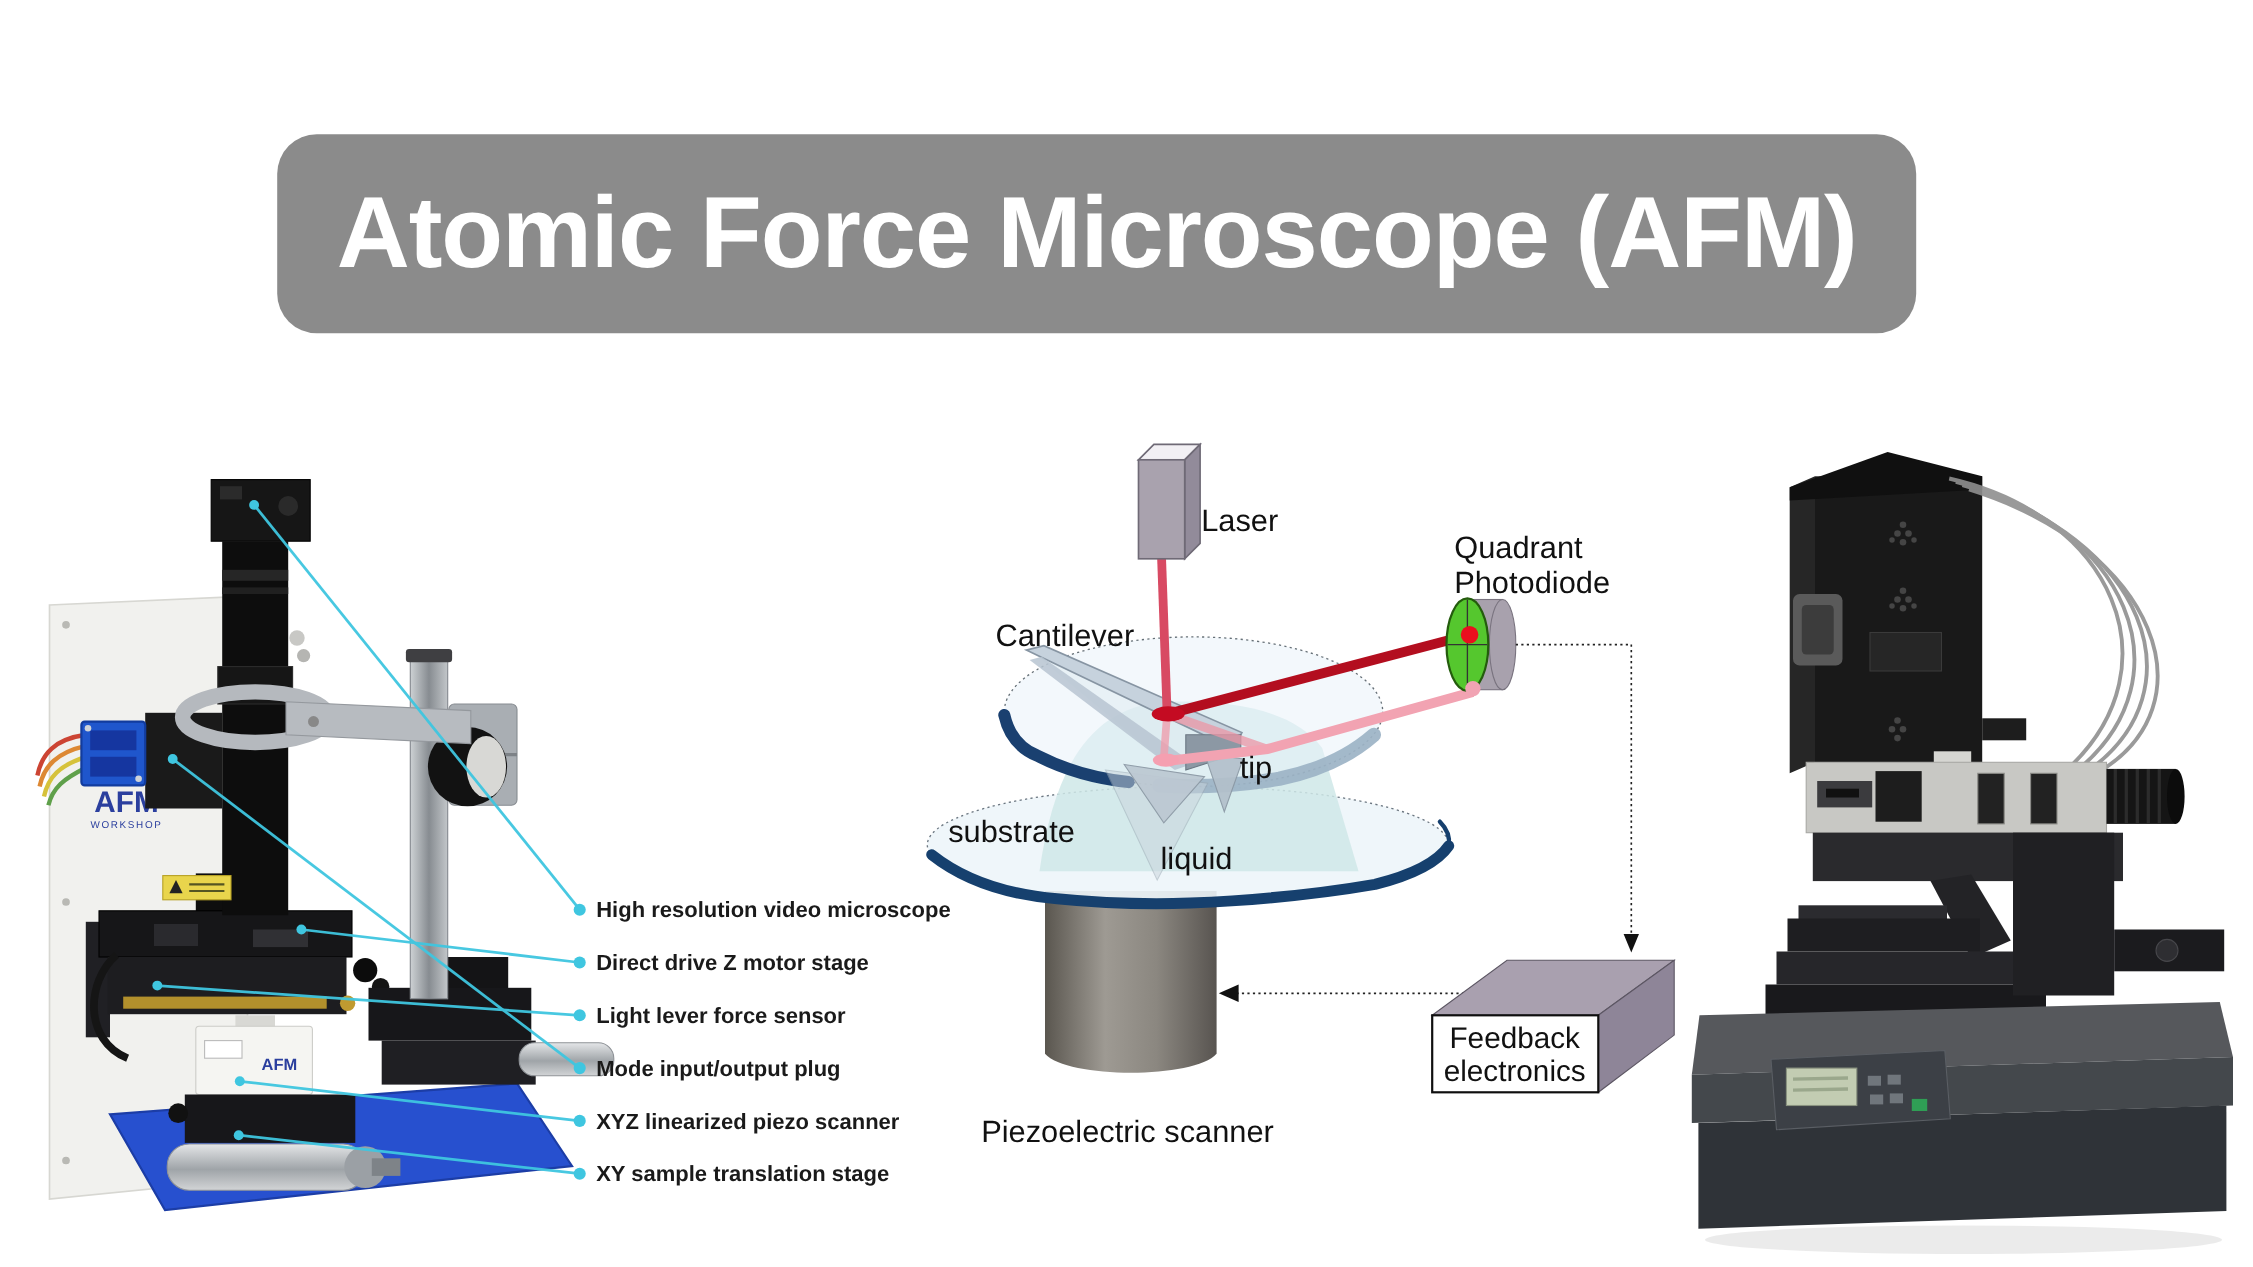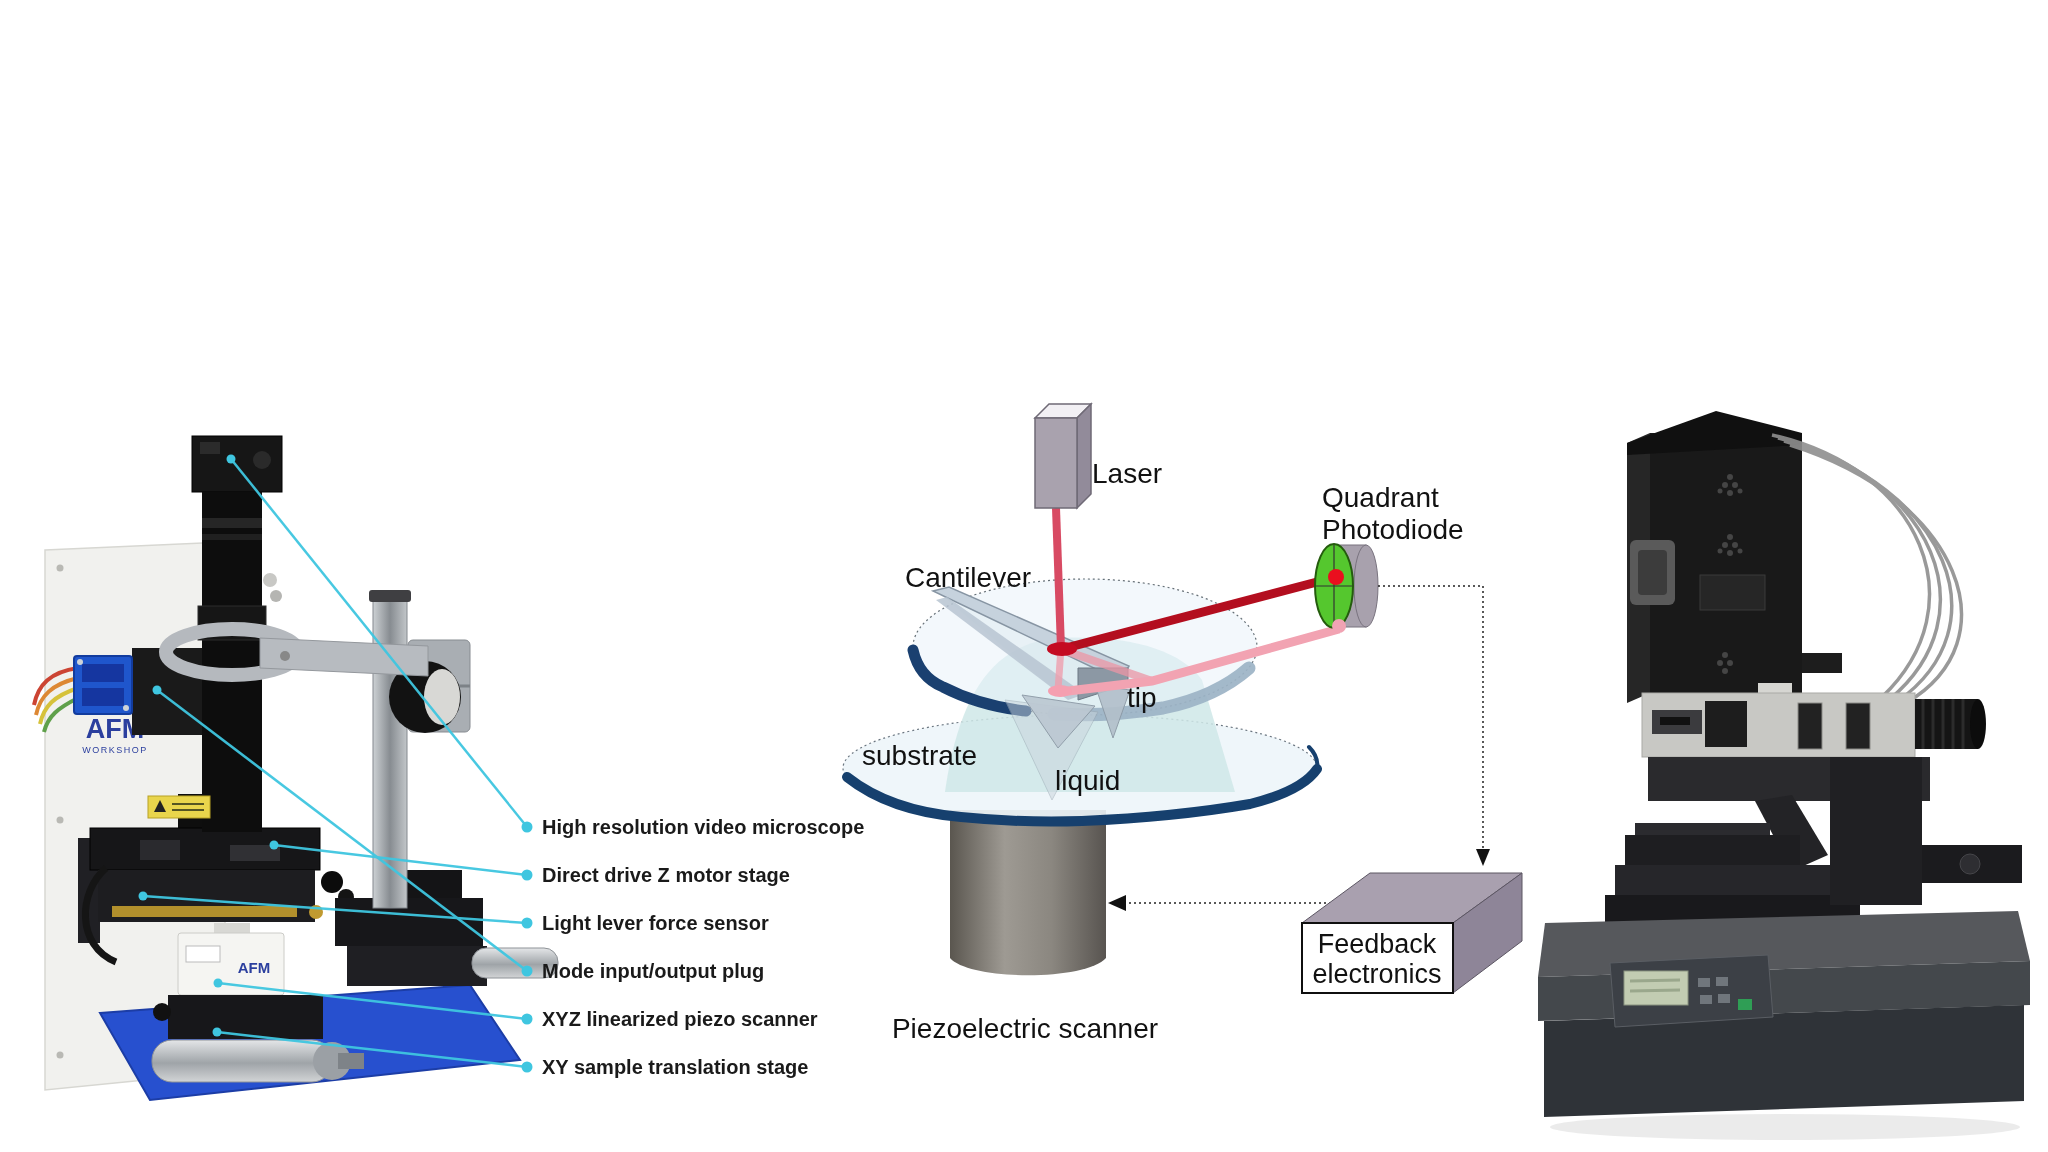--- a/index.html
+++ b/index.html
@@ -23,20 +23,23 @@
   text{font-family:"Liberation Sans", sans-serif;}
   .diagram-label{font-size:28px;fill:#111111;}
   .callout-label{font-size:20px;font-weight:bold;fill:#1a1a1a;}
   .feedback-label{font-size:27px;fill:#111111;}
 </style>
 </head>
 <body>
 
 <div class="stage">
 
+  <div class="banner">
+    <h1>Atomic Force Microscope (AFM)</h1>
+  </div>
 
   <svg id="left-svg" width="830" height="740" viewBox="0 0 830 740">
     <defs>
       <linearGradient id="silverH" x1="0" y1="0" x2="0" y2="1">
         <stop offset="0" stop-color="#e4e6e8"></stop>
           <stop offset="0.55" stop-color="#9fa4a8"></stop>
           <stop offset="1" stop-color="#d2d4d6"></stop>
       </linearGradient>
       <linearGradient id="silverV" x1="0" y1="0" x2="1" y2="0">
         <stop offset="0" stop-color="#cdd1d4"></stop>

